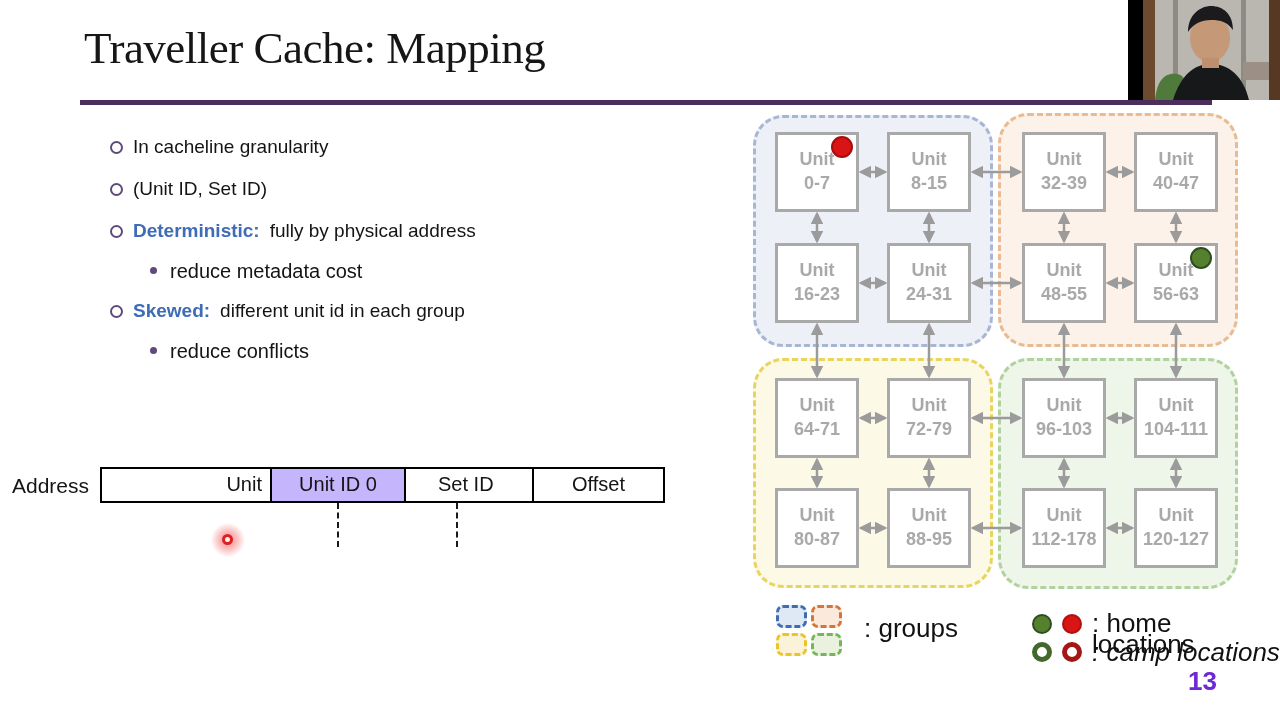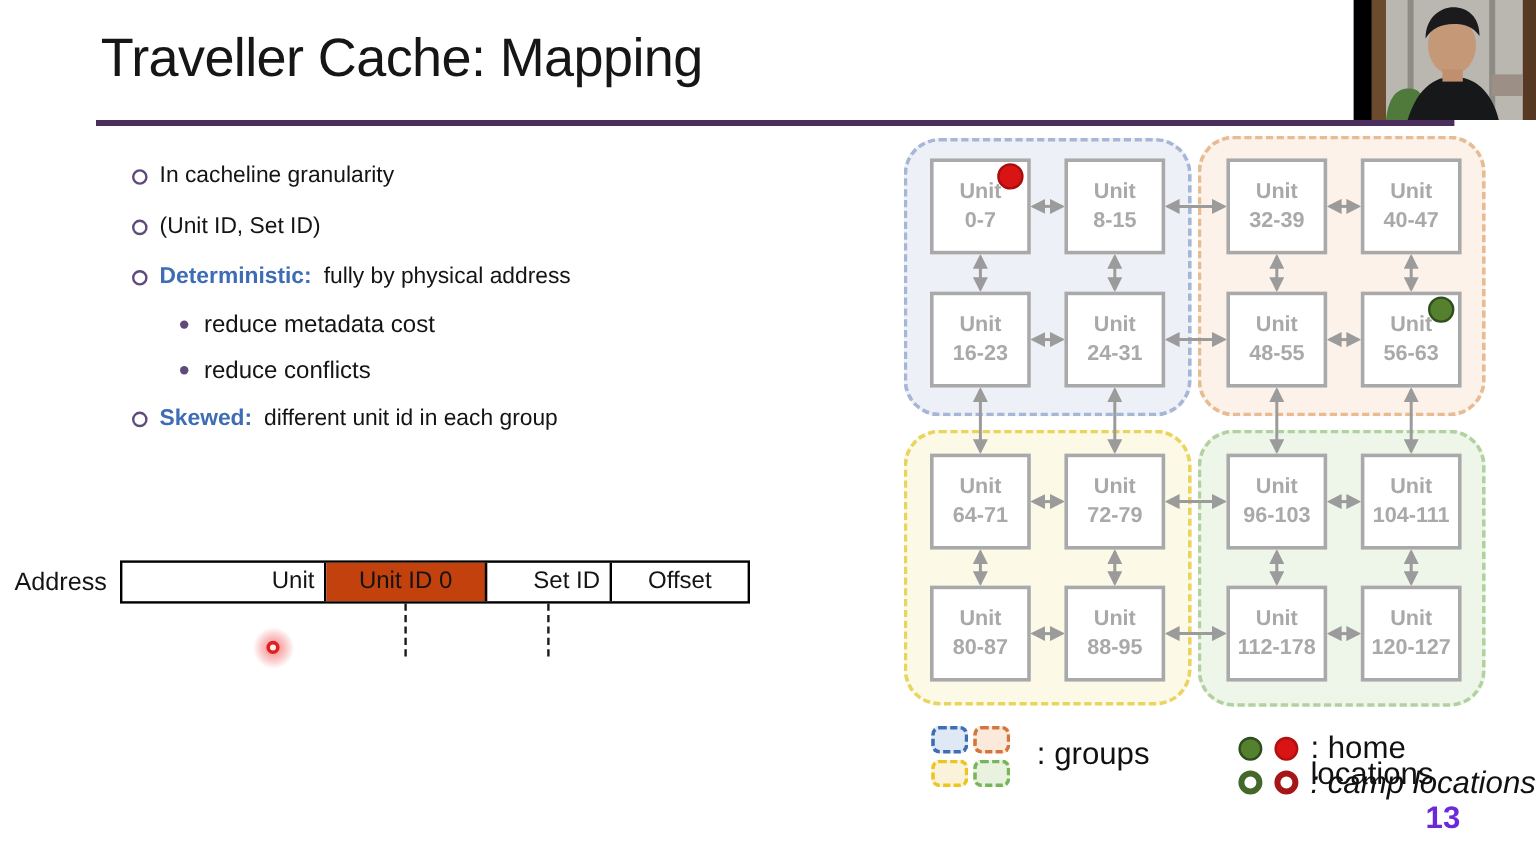--- a/index.html
+++ b/index.html
@@ -1,21 +1,21 @@
 <!DOCTYPE html>
 <html style="--rule: #4b2e5e; --lead: #3e6cb5; --bullet: #604a7b; --laser: #e02020;"><head>
 <meta charset="utf-8">
 <style>
   html,body{margin:0;padding:0;}
   body{width:1280px;height:720px;overflow:hidden;background:#ffffff;
        font-family:"Liberation Sans","DejaVu Sans",sans-serif;color:#141414;}
   #slide{position:relative;width:1280px;height:720px;background:#ffffff;}
 
   
-  #title{position:absolute;left:84px;top:22px;font-size:45px;letter-spacing:-0.5px;color:#161616;}
+  #title{position:absolute;left:84px;top:22px;font-size:45px;letter-spacing:-0.5px;color:#161616;font-family:Liberation Serif, serif;}
   #title-rule{position:absolute;left:80px;top:100px;width:1132px;height:5px;background:var(--rule,#4b2e5e);}
 
   
   #webcam{position:absolute;left:1128px;top:0;width:152px;height:100px;background:#000;}
   #webcam svg{position:absolute;right:0;top:0;}
 
   
   #bullets{position:absolute;left:0;top:130px;width:700px;}
   .brow{display:flex;align-items:flex-start;}
   .b1{margin-left:77px;font-size:28px;line-height:36px;margin-bottom:10px;}
@@ -89,36 +89,36 @@
       <span>(Unit ID, Set ID)</span>
     </div>
     <div class="brow b2">
       <span class="glyph-circle"></span>
       <span><span class="lead">Deterministic:</span><span class="after-lead">fully by physical address</span></span>
     </div>
     <div class="brow b3">
       <span class="glyph-dot"></span>
       <span>reduce metadata cost</span>
     </div>
+    <div class="brow b2">
+      <span class="glyph-circle"></span>
+      <span><span class="lead">Skewed:</span><span class="after-lead">different unit id in each group</span></span>
+    </div>
     <div class="brow b3">
       <span class="glyph-dot"></span>
       <span>reduce conflicts</span>
     </div>
-    <div class="brow b2">
-      <span class="glyph-circle"></span>
-      <span><span class="lead">Skewed:</span><span class="after-lead">different unit id in each group</span></span>
-    </div>
   </div>
 
   <div id="address-label">Address</div>
   <div id="address-table">
       <div class="acell" style="width: 170px; text-align: right;">Unit</div>
-      <div class="acell" style="width: 134px; text-align: center; background: #c2410c;">Unit ID 0</div>
-      <div class="acell" style="width: 104px; text-align: right;">Set ID</div>
-      <div class="acell" style="width: 113px; text-align: center;">Offset</div>
+      <div class="acell" style="width: 134px; text-align: center; background: #c4b5fd;">Unit ID 0</div>
+      <div class="acell" style="width: 104px; text-align: left; margin-left: 24px;">Set ID</div>
+      <div class="acell" style="width: 129px; text-align: center;">Offset</div>
     </div>
   <div class="dropline" style="left:337px"></div>
   <div class="dropline" style="left:456px"></div>
 
   <div id="laser-glow"></div>
   <div id="laser-core"></div>
 
   <div id="diagram">
       <div class="group-rect" style="left: 753px; top: 115px; width: 240px; height: 232px; background: rgb(237, 241, 247); border-color: rgb(167, 182, 213);"></div>
       <div class="group-rect" style="left: 998px; top: 113px; width: 240px; height: 234px; background: rgb(252, 242, 234); border-color: rgb(231, 187, 147);"></div>

